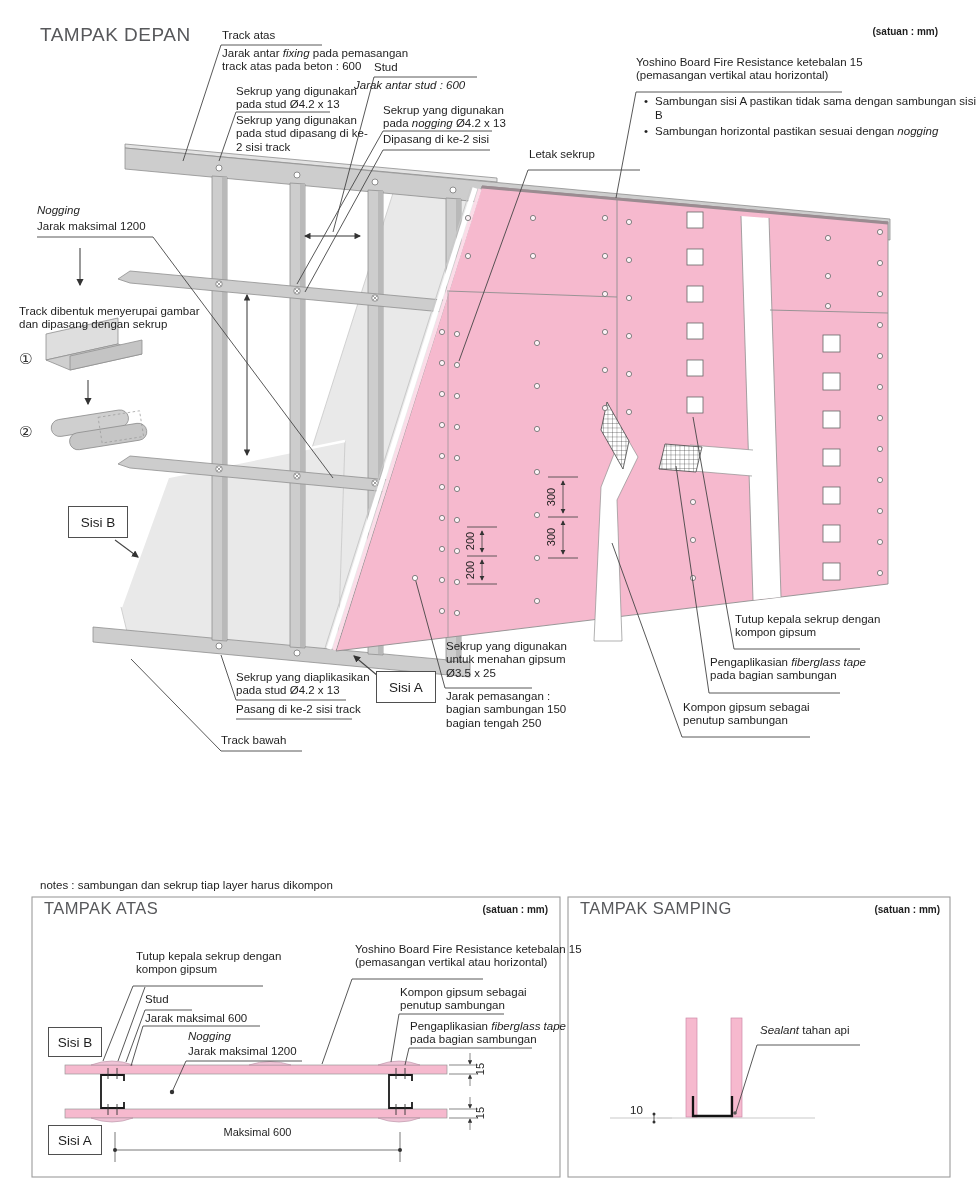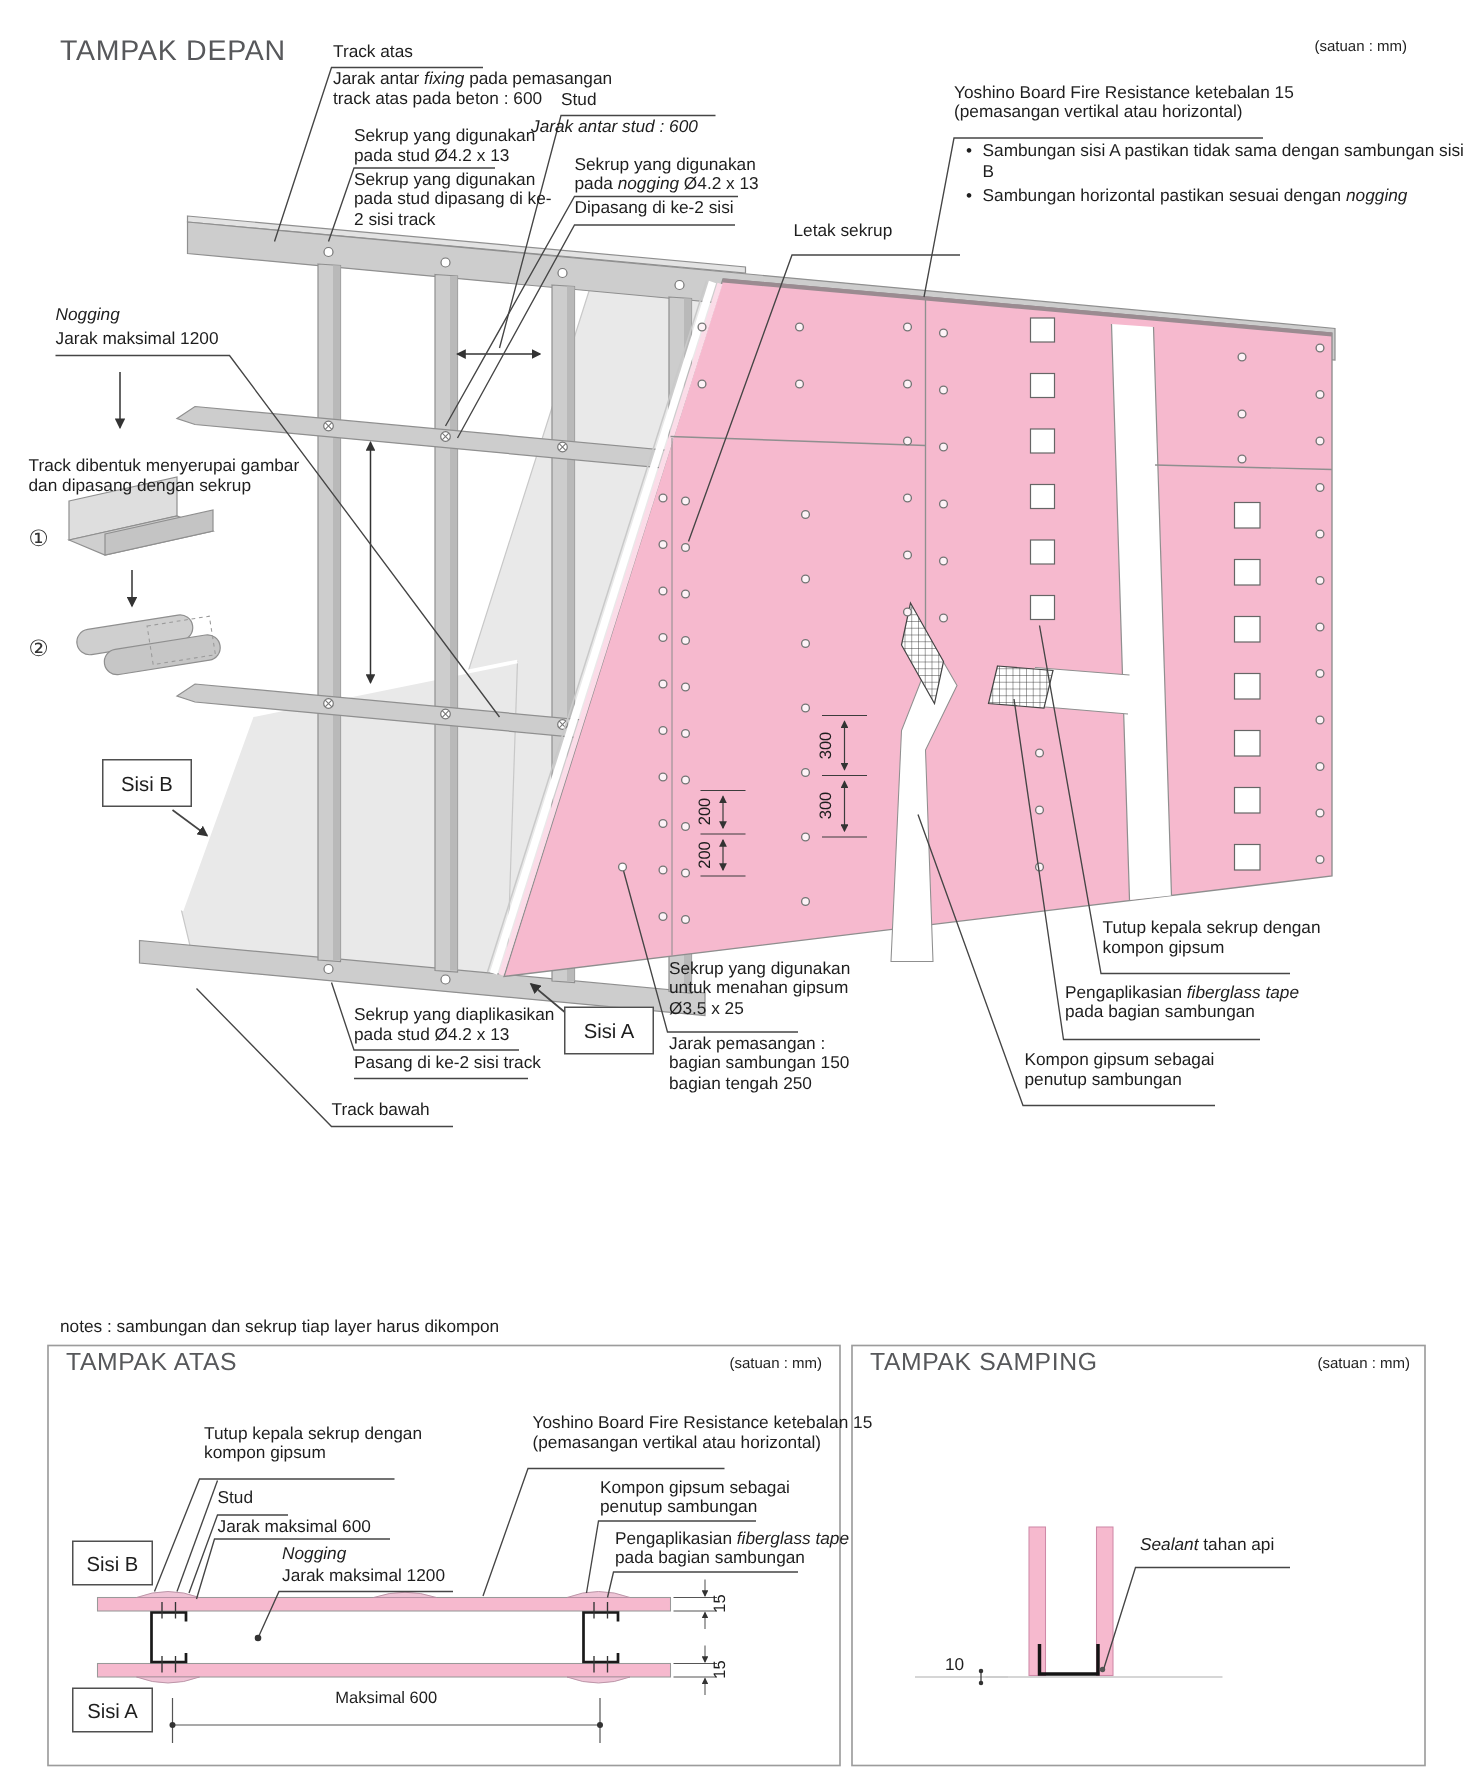--- a/index.html
+++ b/index.html
@@ -3,21 +3,21 @@
 <meta charset="utf-8">
 <style>
   html,body{margin:0;padding:0;background:#fff;}
   .page{position:relative;width:980px;height:1192px;background:#fff;overflow:hidden;
         font-family:"Liberation Sans","DejaVu Sans",sans-serif;color:#1e1e1e;}
   svg.art{position:absolute;left:0;top:0;}
   .lbl{position:absolute;font-size:11.5px;line-height:1.17;color:#1e1e1e;}
   .it{font-style:italic;}
   .vtitle{position:absolute;font-size:19px;color:#57585b;letter-spacing:.5px;}
   .ptitle{position:absolute;font-size:16.5px;color:#57585b;letter-spacing:.4px;}
-  .unit{position:absolute;font-size:10px;color:#1e1e1e;text-align:right;}
+  .unit{position:absolute;font-size:10px;color:#1e1e1e;text-align:right;font-weight:bold;}
   .sbox{position:absolute;border:1.4px solid #4f4f4f;background:#fff;display:flex;
         align-items:center;justify-content:center;font-size:13.5px;color:#1e1e1e;}
   .vdim{position:absolute;transform:translate(-50%,-50%) rotate(-90deg);font-size:11px;
         color:#1e1e1e;white-space:nowrap;}
   .cdim{position:absolute;font-size:11px;color:#1e1e1e;text-align:center;}
   .step{position:absolute;font-size:15px;color:#333;}
   .bullets{position:absolute;}
   .brow{display:flex;gap:7px;font-size:11.5px;line-height:1.2;margin-bottom:2px;}
 </style>
 </head>

